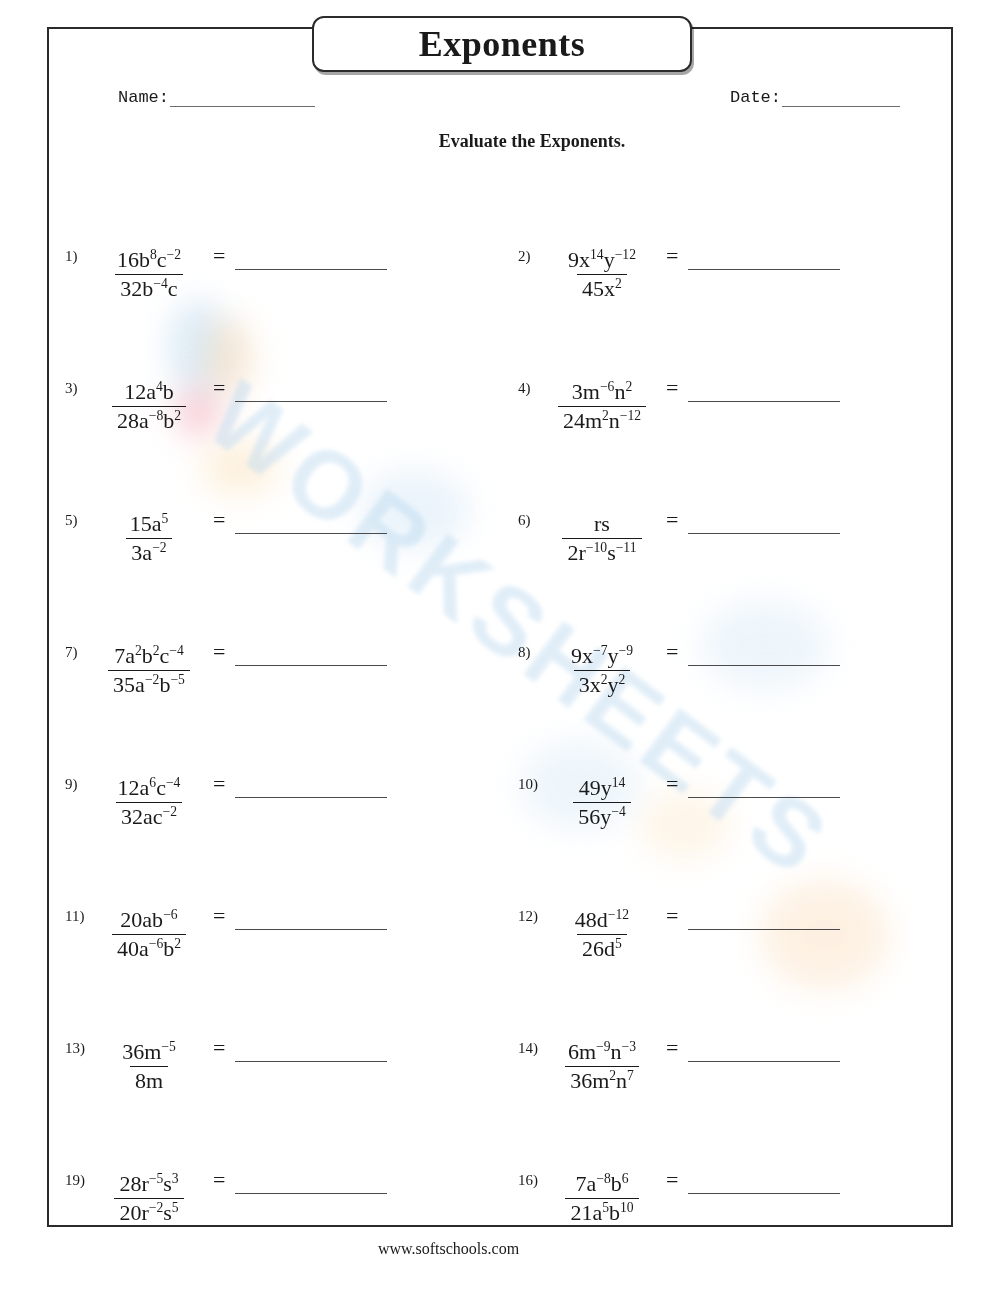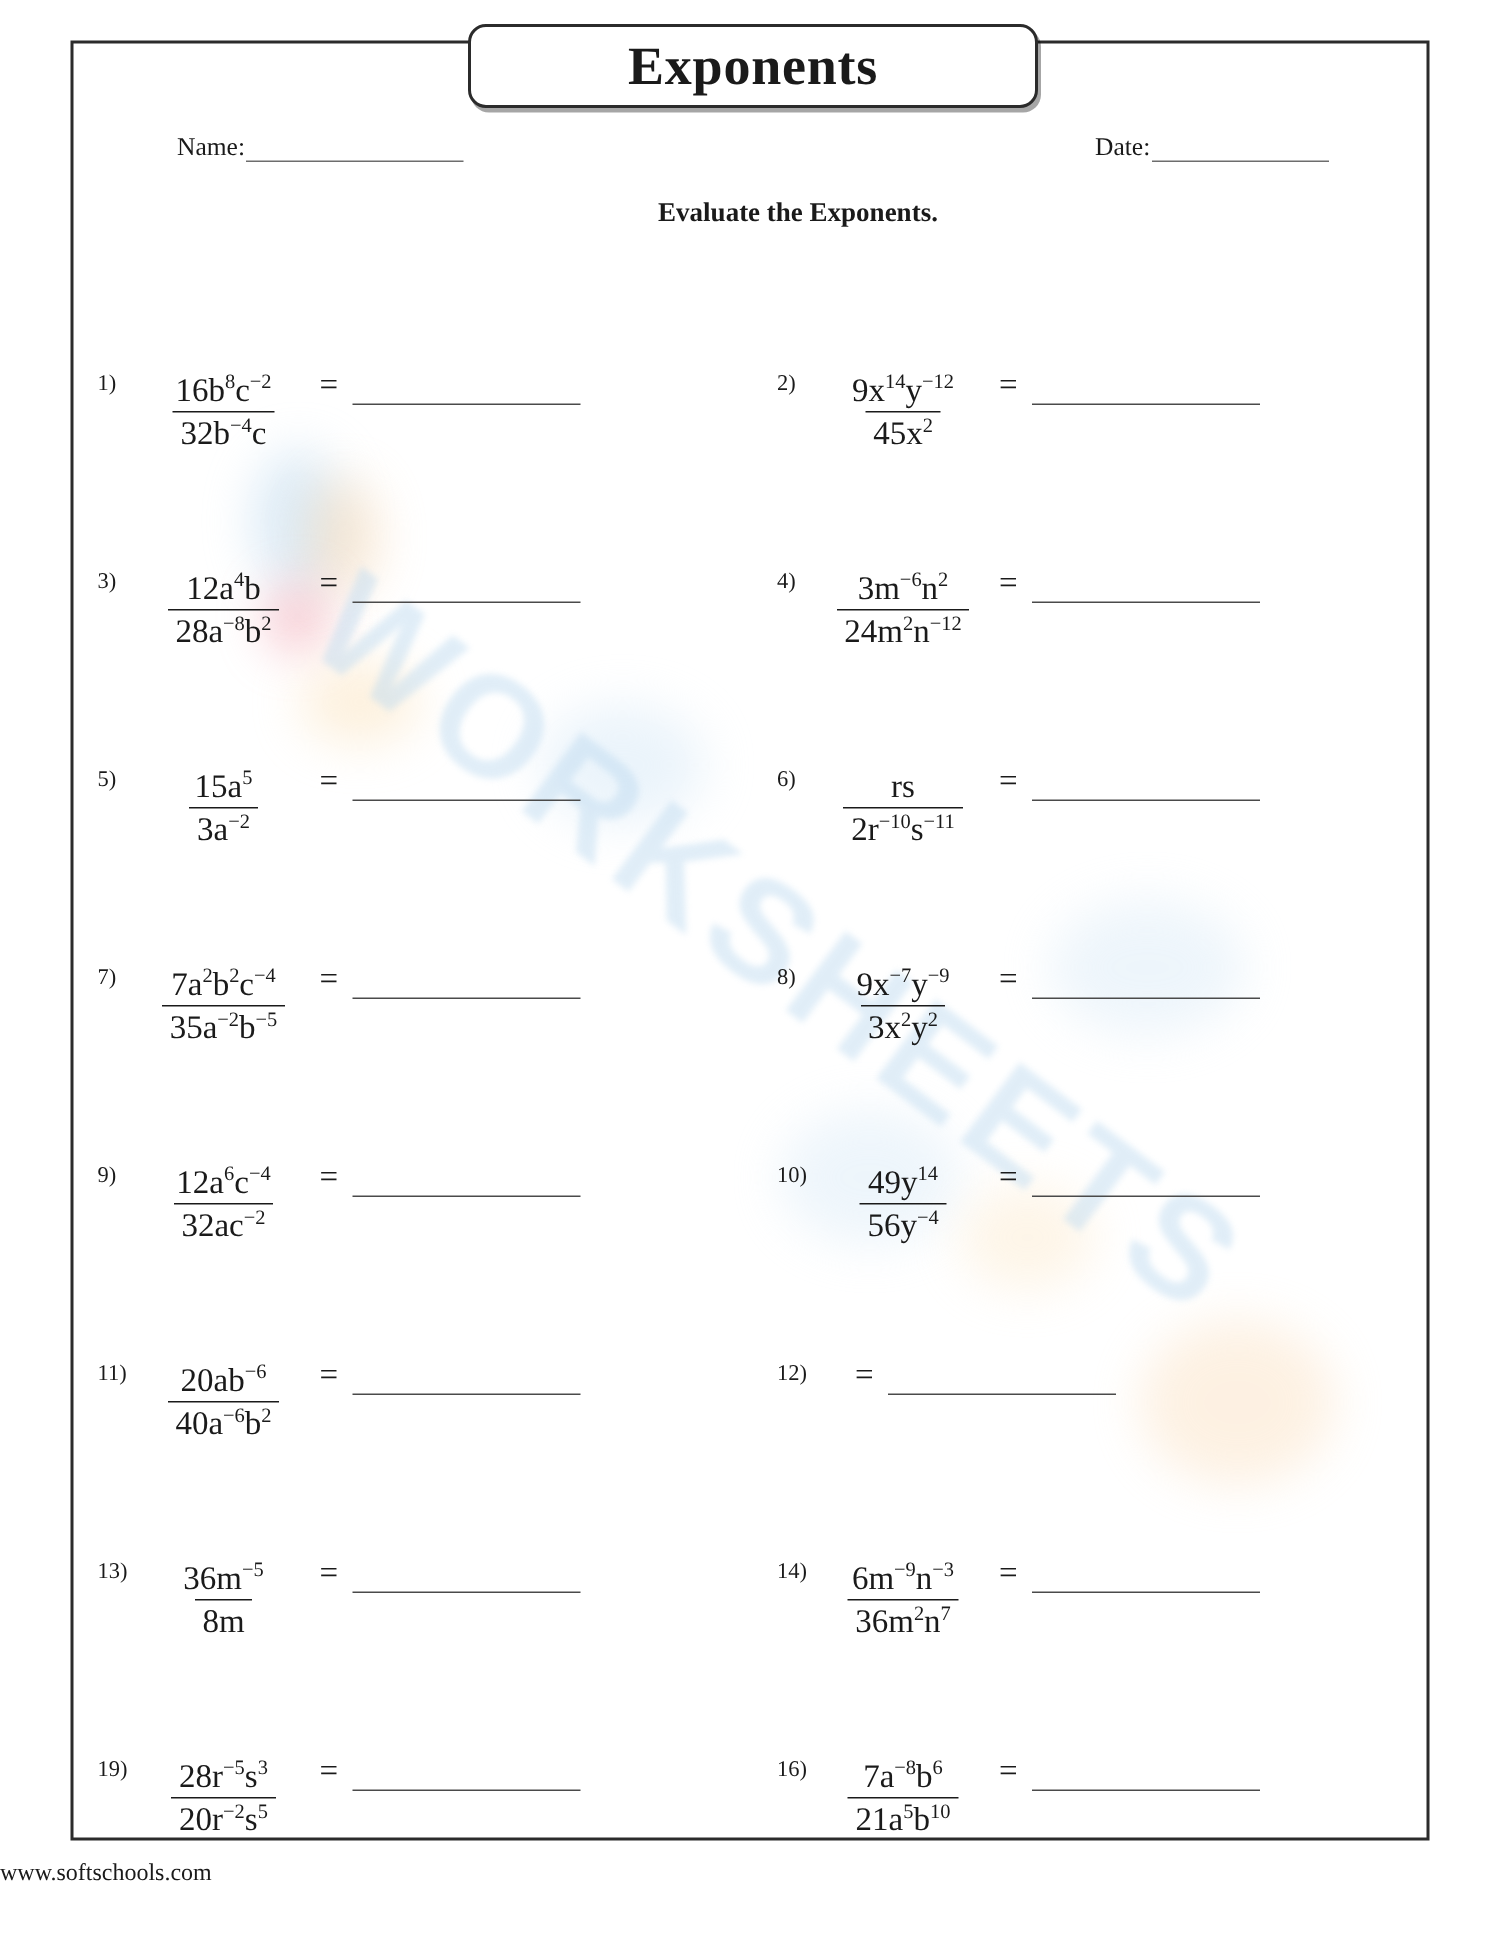--- a/index.html
+++ b/index.html
@@ -85,21 +85,21 @@
     font-family: "Liberation Serif", serif;
     font-weight: bold;
     font-size: 36px;
     letter-spacing: .5px;
   }
 
   
   .hdr {
     position: absolute;
     z-index: 2;
-    font-family: Liberation Serif, serif;
+    font-family: Liberation Mono, monospace;
     font-size: 17px;
     display: flex;
     align-items: flex-end;
   }
   #name-field { left: 118px; top: 88px; }
   #date-field { left: 730px; top: 88px; }
   .hdr .lbl { white-space: nowrap; }
   .blank-short {
     display: inline-block;
     border-bottom: 1.5px solid #6d6d6d;
@@ -178,21 +178,21 @@
     height: 1px;
     margin-top: 26px;
   }
   sup { font-size: .62em; vertical-align: super; line-height: 0; }
 
   
   #footer {
     position: absolute;
     left: 0; top: 1240px;
     width: 953px;
-    text-align: left;
+    text-align: center;
     padding-right: 56px;
     box-sizing: border-box;
     font-family: "Liberation Serif", serif;
     font-size: 16px;
     z-index: 2;
   }
 </style>
 </head>
 <body>
 
@@ -332,20 +332,24 @@
         <div class="pnum">11)</div>
         <div class="frac">
           <div class="num">20ab<sup>−6</sup></div>
           <div class="den">40a<sup>−6</sup>b<sup>2</sup></div>
         </div>
         <div class="eqsign">=</div>
         <div class="answer-blank"></div>
       </div>
       <div class="pcell">
         <div class="pnum">12)</div>
+        <div class="frac">
+          <div class="num">48d<sup>−12</sup></div>
+          <div class="den">26d<sup>5</sup></div>
+        </div>
         <div class="eqsign">=</div>
         <div class="answer-blank"></div>
       </div>
     </div>
     <div class="prow">
       <div class="pcell">
         <div class="pnum">13)</div>
         <div class="frac">
           <div class="num">36m<sup>−5</sup></div>
           <div class="den">8m</div>

